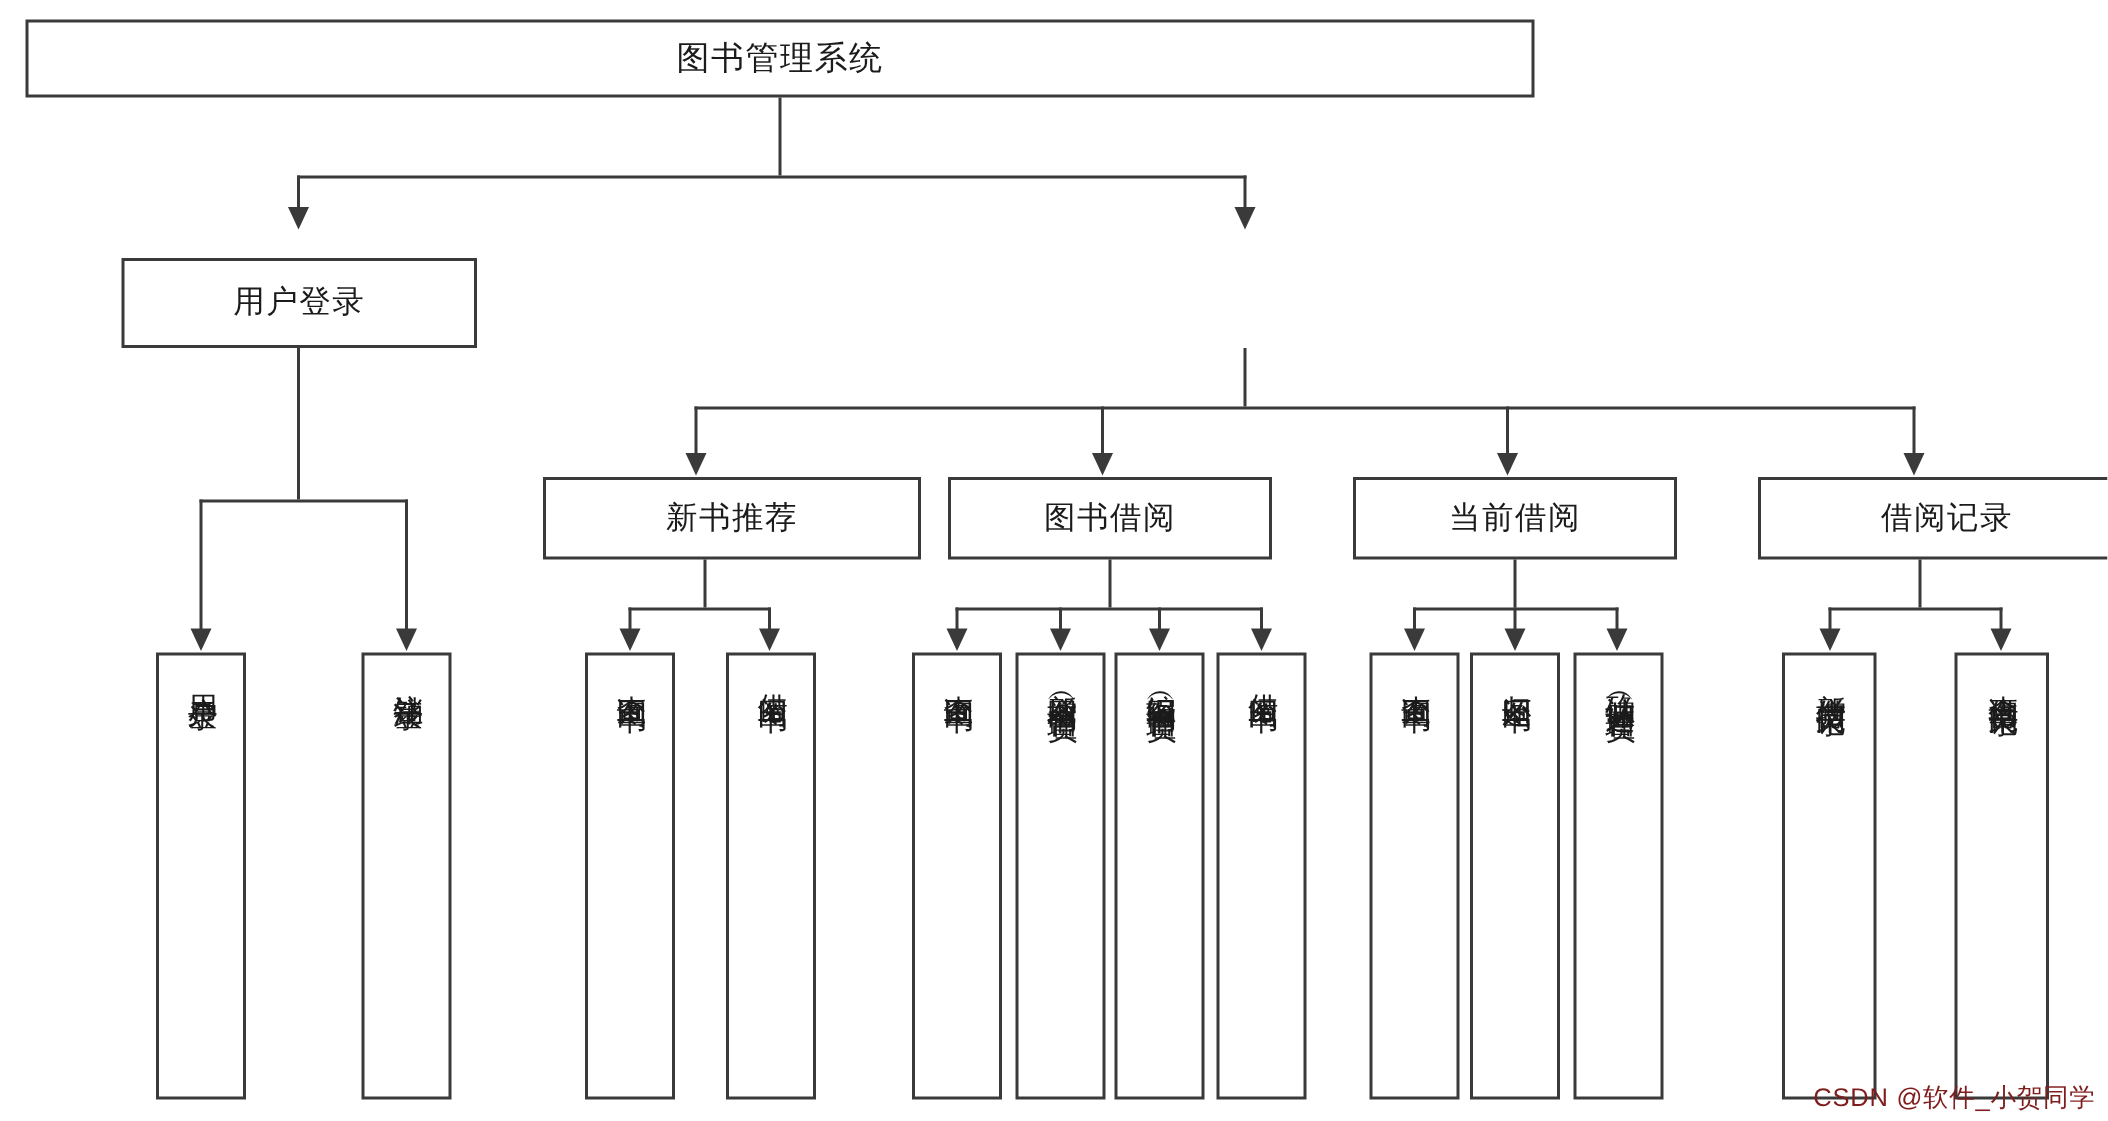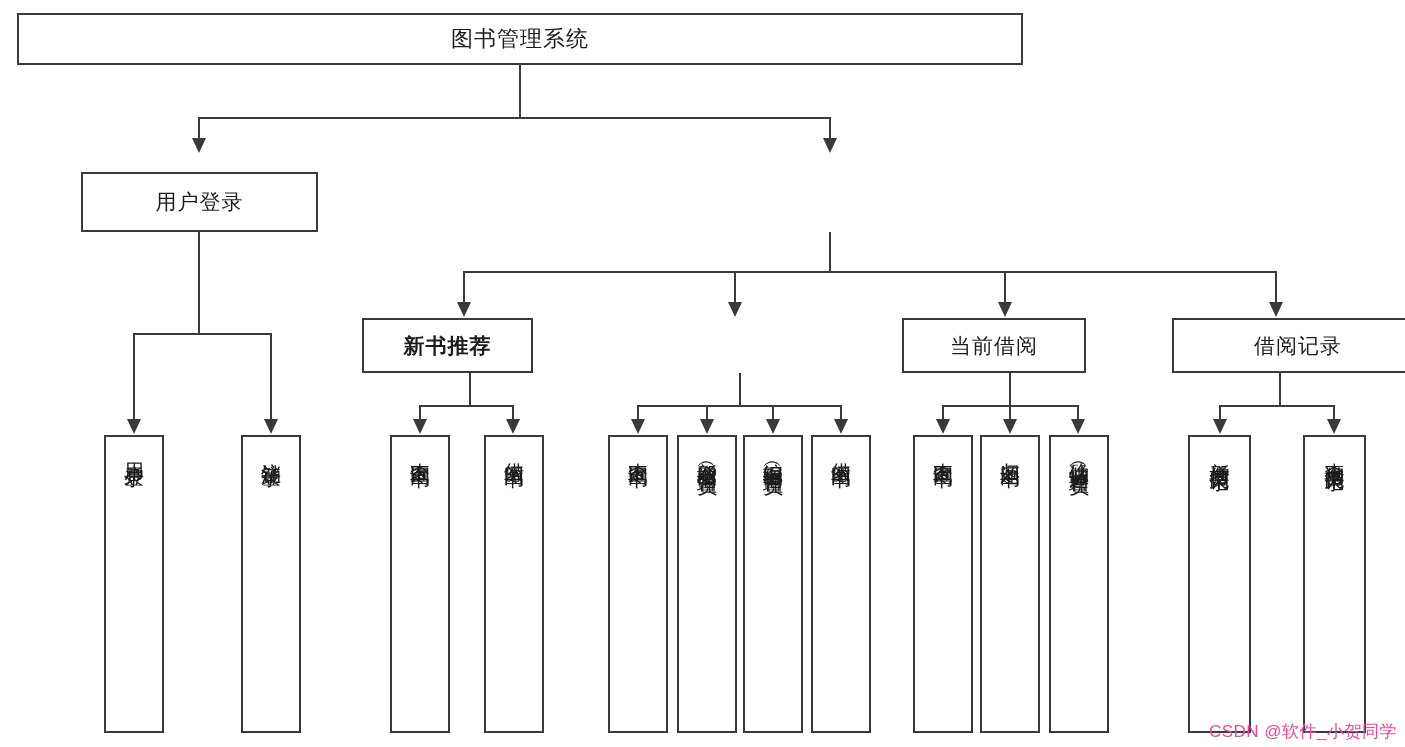--- a/index.html
+++ b/index.html
@@ -62,21 +62,21 @@
     border-left:7px solid transparent;
     border-right:7px solid transparent;
     border-top:15px solid #3a3a3a;
   }
   
   #watermark{
     position:absolute;
     right:8px;
     bottom:4px;
     font-size:17px;
-    color:#ec4899;
+    color:#7f1d1d;
     letter-spacing:0.5px;
     white-space:nowrap;
     pointer-events:none;
   }
 </style>
 </head>
 <body>
 
 <div id="canvas">
 
@@ -115,24 +115,27 @@
 
   <div class="ln v" style="left:463px;top:271px;width:2px;height:32px;"></div>
   <div class="arw" style="left:457px;top:302px;"></div>
   <div class="ln v" style="left:734px;top:271px;width:2px;height:32px;"></div>
   <div class="arw" style="left:728px;top:302px;"></div>
   <div class="ln v" style="left:1004px;top:271px;width:2px;height:32px;"></div>
   <div class="arw" style="left:998px;top:302px;"></div>
   <div class="ln v" style="left:1275px;top:271px;width:2px;height:32px;"></div>
   <div class="arw" style="left:1269px;top:302px;"></div>
 
-  <div class="node horiz" style="left:362px;top:318px;width:171px;height:55px;font-weight:bold;">
+  <div class="node horiz" style="left:362px;top:318px;width:252px;height:55px;">
     <span>新书推荐</span>
   </div>
-  <div class="node horiz" style="left:902px;top:318px;width:184px;height:55px;">
+  <div class="node horiz" style="left:632px;top:318px;width:216px;height:55px;">
+    <span>图书借阅</span>
+  </div>
+  <div class="node horiz" style="left:902px;top:318px;width:216px;height:55px;">
     <span>当前借阅</span>
   </div>
   <div class="node horiz" style="left:1172px;top:318px;width:252px;height:55px;">
     <span>借阅记录</span>
   </div>
 
   <div class="ln v" style="left:469px;top:373px;width:2px;height:32px;"></div>
   <div class="ln h" style="left:419px;top:405px;width:95px;height:2px;"></div>
   <div class="ln v" style="left:419px;top:405px;width:2px;height:15px;"></div>
   <div class="arw" style="left:413px;top:419px;"></div>

